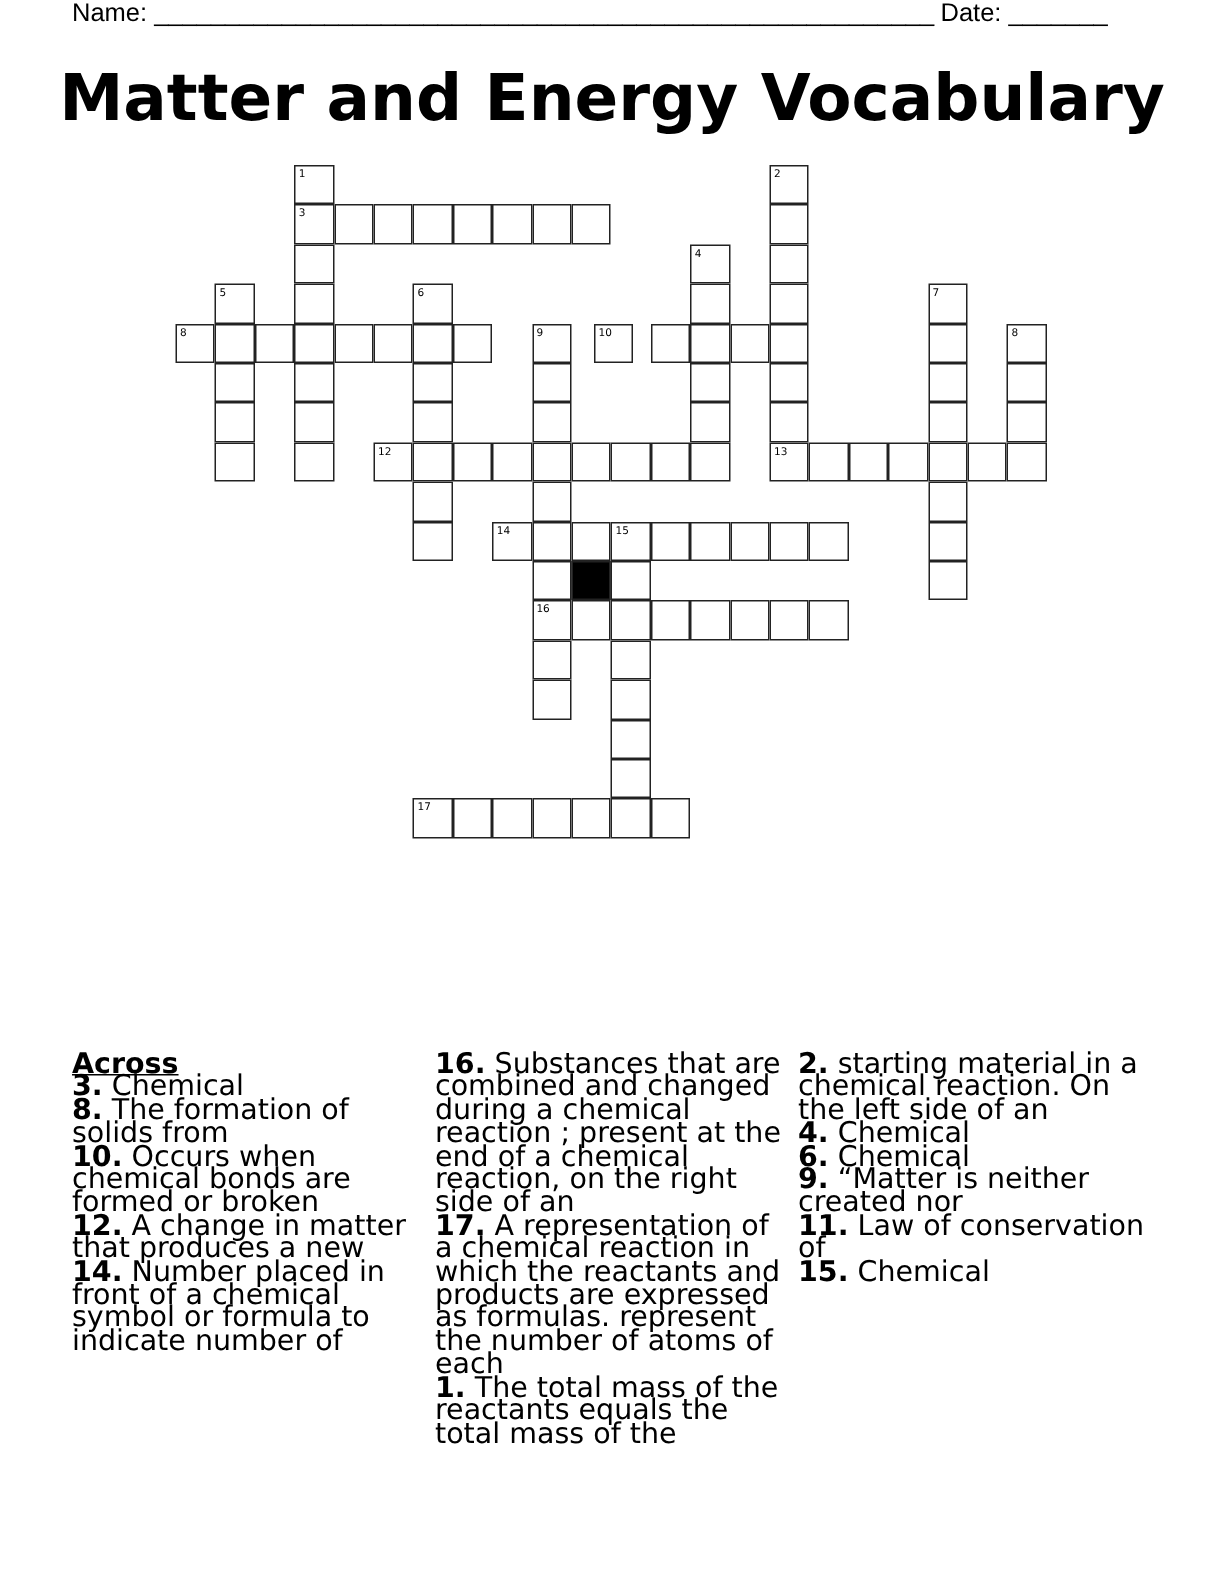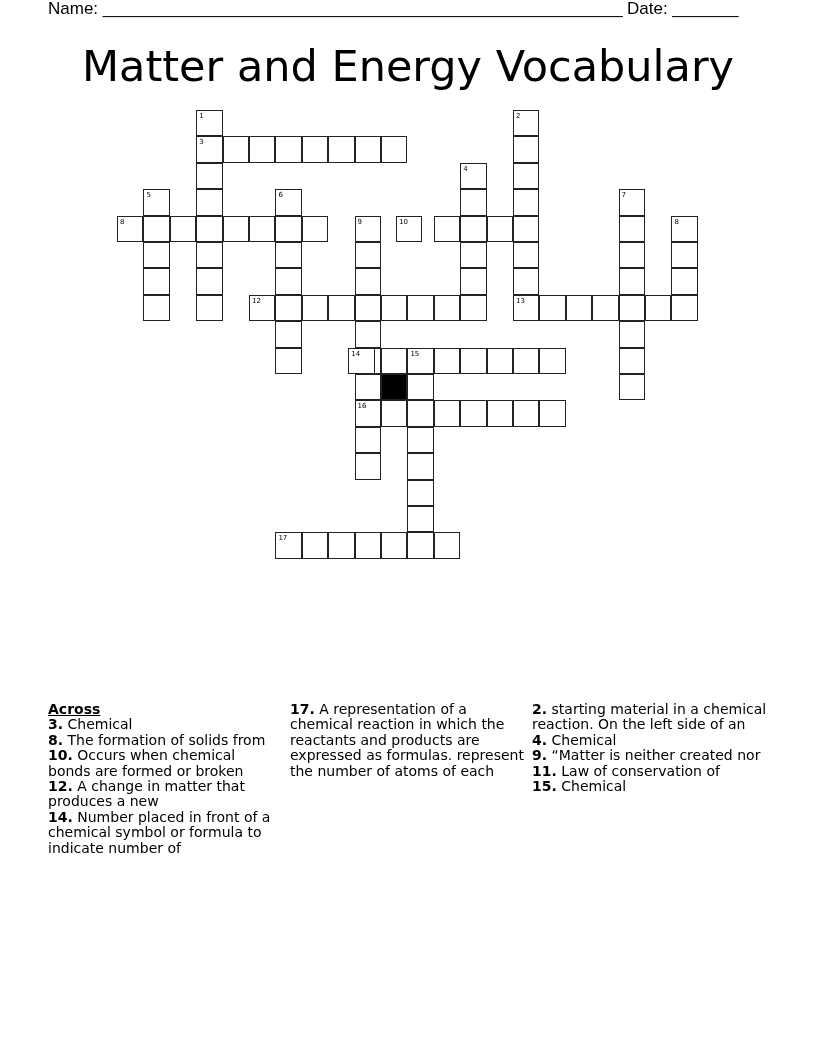--- a/index.html
+++ b/index.html
@@ -4,35 +4,35 @@
 <style>
   html, body { margin: 0; padding: 0; background: #ffffff; }
   body { width: 816px; height: 1056px; position: relative; overflow: hidden; font-family: "DejaVu Sans", sans-serif; color: #000; }
   .header-line { position: absolute; top: 0; left: 48px; font-family: "Liberation Sans", sans-serif; font-size: 17px; line-height: 18px; white-space: pre; }
   .date-line { position: absolute; top: 0; left: 627px; font-family: "Liberation Sans", sans-serif; font-size: 17px; line-height: 18px; white-space: pre; }
   .title { position: absolute; top: 38px; left: 0; width: 816px; text-align: center; font-family: "DejaVu Sans", sans-serif; font-size: 43px; line-height: 56px; letter-spacing: 0px; }
   #grid { position: absolute; left: 0; top: 0; width: 816px; height: 600px; }
   .cell { position: absolute; width: 26.4px; height: 26.4px; box-sizing: border-box; border: 1.4px solid #222; background: #fff; }
   .cell.black { background: #000; }
   .cell .num { position: absolute; top: 1px; left: 2px; font-family: "DejaVu Sans", sans-serif; font-size: 7px; line-height: 8px; color: #000; }
-  .clues { position: absolute; top: 702px; font-family: "DejaVu Sans", sans-serif; font-size: 14px; line-height: 15.4px; }
+  .clues { position: absolute; top: 702px; font-family: "DejaVu Sans", sans-serif; font-size: 19px; line-height: 15.4px; }
   .col1 { left: 48px; width: 228px; }
   .col2 { left: 290px; width: 236px; }
   .col3 { left: 532px; width: 240px; }
   .heading { font-weight: bold; text-decoration: underline; }
   .clue { margin: 0; }
   .clue b { font-weight: bold; }
 </style>
 </head>
 <body>
 
 <div class="header-line">Name: _______________________________________________________</div>
 <div class="date-line">Date: _______</div>
 
-<h1 class="title" style="margin:0;font-weight:normal;">Matter and Energy Vocabulary</h1>
+<h1 class="title" style="margin:0;font-weight:bold;">Matter and Energy Vocabulary</h1>
 
 <div id="grid">
     <div class="cell" style="left: 196.2px; top: 110px;">
       <span class="num">1</span>
     </div>
     <div class="cell" style="left: 196.2px; top: 136.4px;">
       <span class="num">3</span>
     </div>
     <div class="cell" style="left: 196.2px; top: 162.8px;"></div>
     <div class="cell" style="left: 196.2px; top: 189.2px;"></div>
@@ -130,21 +130,21 @@
     </div>
     <div class="cell" style="left: 301.8px; top: 294.8px;"></div>
     <div class="cell" style="left: 328.2px; top: 294.8px;"></div>
     <div class="cell" style="left: 381px; top: 294.8px;"></div>
     <div class="cell" style="left: 407.4px; top: 294.8px;"></div>
     <div class="cell" style="left: 433.8px; top: 294.8px;"></div>
     <div class="cell" style="left: 539.4px; top: 294.8px;"></div>
     <div class="cell" style="left: 565.8px; top: 294.8px;"></div>
     <div class="cell" style="left: 592.2px; top: 294.8px;"></div>
     <div class="cell" style="left: 645px; top: 294.8px;"></div>
-    <div class="cell" style="left: 328.2px; top: 347.6px; margin-left: 20px;">
+    <div class="cell" style="left: 328.2px; top: 347.6px;">
       <span class="num">14</span>
     </div>
     <div class="cell" style="left: 381px; top: 347.6px;"></div>
     <div class="cell" style="left: 407.4px; top: 347.6px;">
       <span class="num">15</span>
     </div>
     <div class="cell" style="left: 433.8px; top: 347.6px;"></div>
     <div class="cell" style="left: 460.2px; top: 347.6px;"></div>
     <div class="cell" style="left: 486.6px; top: 347.6px;"></div>
     <div class="cell" style="left: 513px; top: 347.6px;"></div>
@@ -176,22 +176,25 @@
 <div class="clues col1">
   <div class="heading">Across</div>
   <p class="clue"><b>3.</b><span> Chemical</span></p>
   <p class="clue"><b>8.</b><span> The formation of solids from</span></p>
   <p class="clue"><b>10.</b><span> Occurs when chemical bonds are formed or broken</span></p>
   <p class="clue"><b>12.</b><span> A change in matter that produces a new</span></p>
   <p class="clue"><b>14.</b><span> Number placed in front of a chemical symbol or formula to indicate number of</span></p>
 </div>
 
 <div class="clues col2">
+  <p class="clue"><b>16.</b><span> Substances that are combined and changed during a chemical reaction ; present at the end of a chemical reaction, on the right side of an</span></p>
   <p class="clue"><b>17.</b><span> A representation of a chemical reaction in which the reactants and products are expressed as formulas. represent the number of atoms of each</span></p>
+  <p class="clue"><b>1.</b><span> The total mass of the reactants equals the total mass of the</span></p>
 </div>
 
 <div class="clues col3">
   <p class="clue"><b>2.</b><span> starting material in a chemical reaction. On the left side of an</span></p>
   <p class="clue"><b>4.</b><span> Chemical</span></p>
+  <p class="clue"><b>6.</b><span> Chemical</span></p>
   <p class="clue"><b>9.</b><span> “Matter is neither created nor</span></p>
   <p class="clue"><b>11.</b><span> Law of conservation of</span></p>
   <p class="clue"><b>15.</b><span> Chemical</span></p>
 </div>
 
 </body></html>

